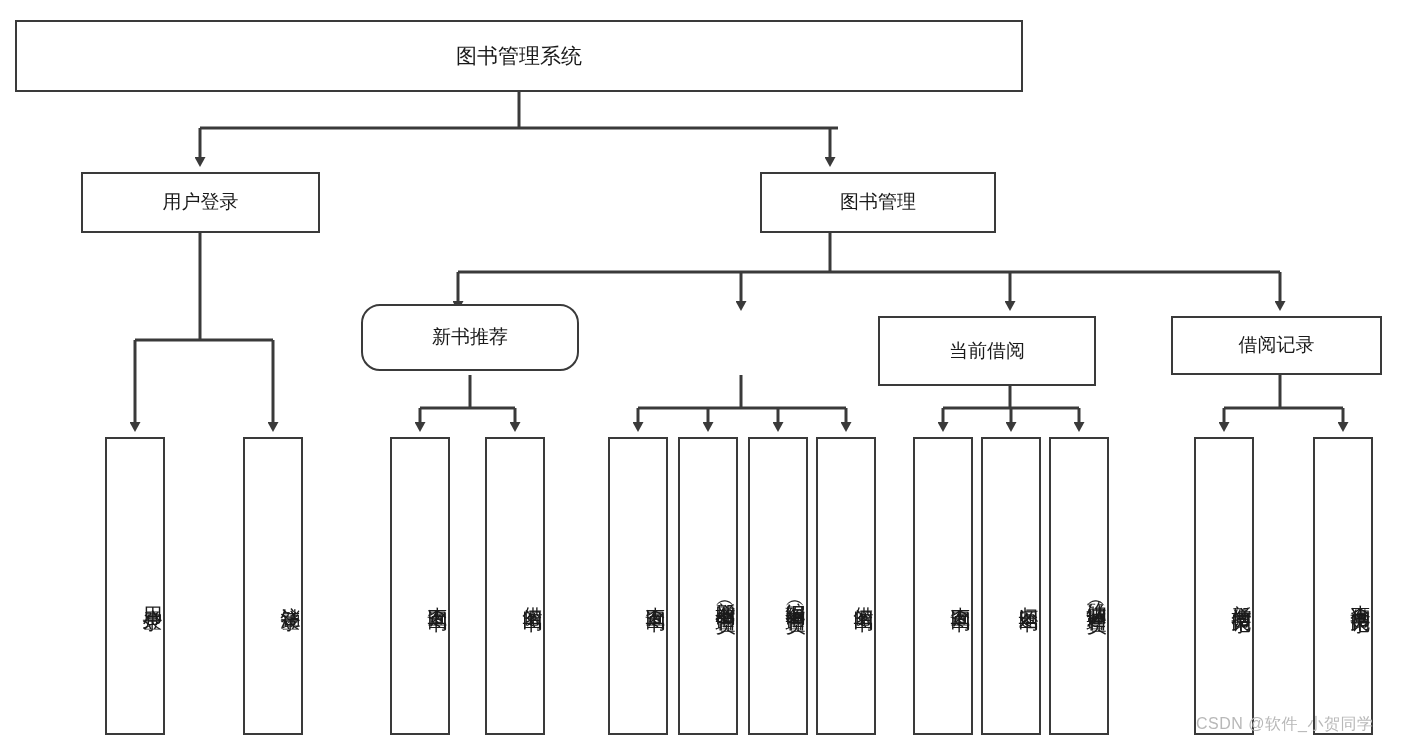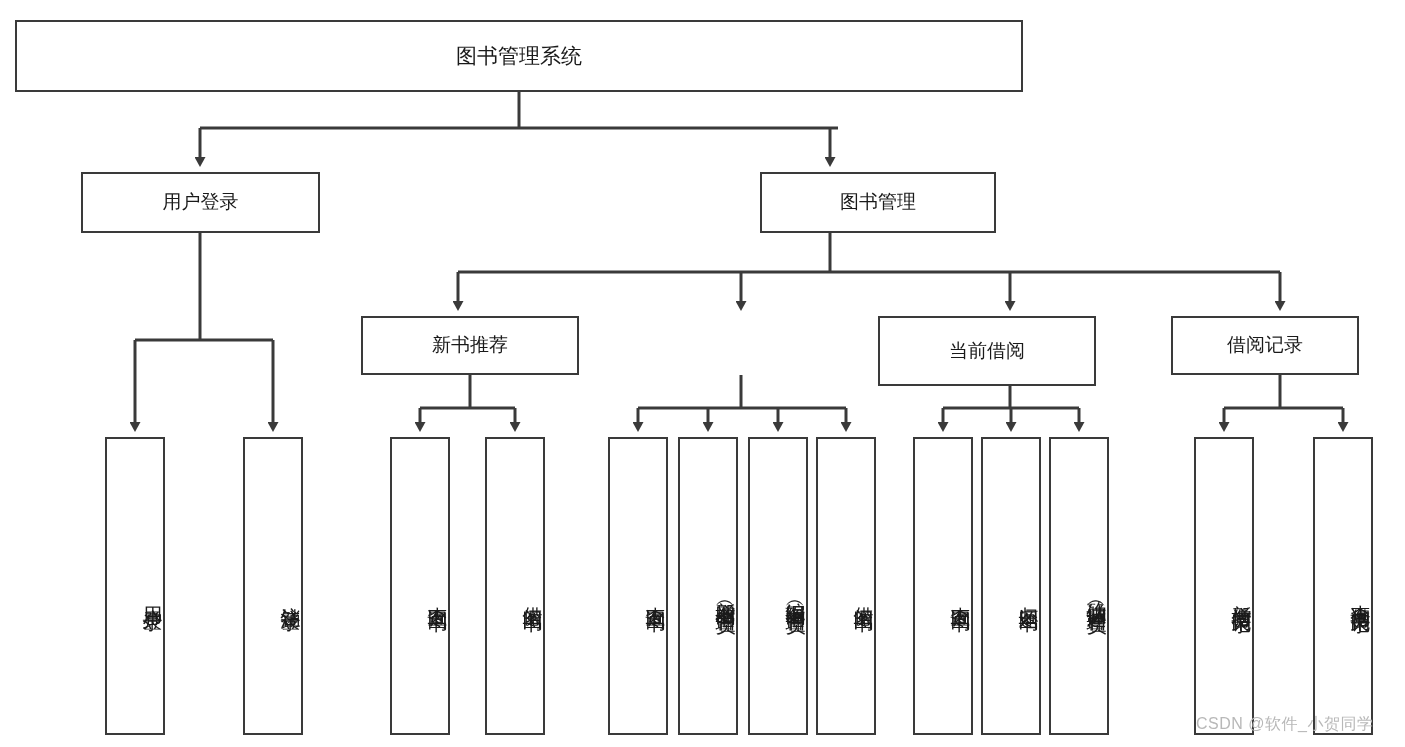--- a/index.html
+++ b/index.html
@@ -126,27 +126,27 @@
     <span class="lbl">图书管理系统</span>
   </div>
 
   <div class="node" style="left: 81px; top: 172px; width: 239px; height: 61px;">
     <span class="lbl">用户登录</span>
   </div>
   <div class="node" style="left: 712px; top: 172px; width: 236px; height: 61px; margin-left: 48px;">
     <span class="lbl">图书管理</span>
   </div>
 
-  <div class="node" style="left: 361px; top: 316px; width: 218px; height: 59px;">
+  <div class="node" style="left: 361px; top: 304px; width: 218px; height: 67px; border-radius: 19px;">
     <span class="lbl">新书推荐</span>
   </div>
   <div class="node" style="left: 878px; top: 316px; width: 218px; height: 70px; font-family: Liberation Serif, serif;">
     <span class="lbl">当前借阅</span>
   </div>
-  <div class="node" style="left: 1171px; top: 316px; width: 188px; height: 59px;">
+  <div class="node" style="left: 1171px; top: 316px; width: 211px; height: 59px;">
     <span class="lbl">借阅记录</span>
   </div>
 
   <div class="node vertical" style="left: 105px; top: 437px; width: 60px; height: 298px;">
     <span class="lbl">用户登录</span>
   </div>
   <div class="node vertical" style="left: 243px; top: 437px; width: 60px; height: 298px;">
     <span class="lbl">注销登录</span>
   </div>
   <div class="node vertical" style="left: 390px; top: 437px; width: 60px; height: 298px;">

